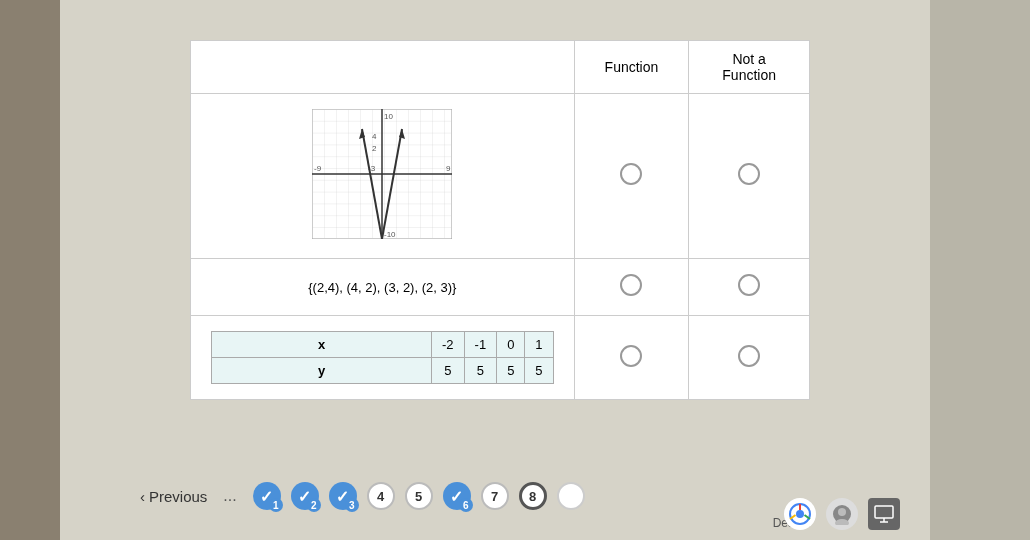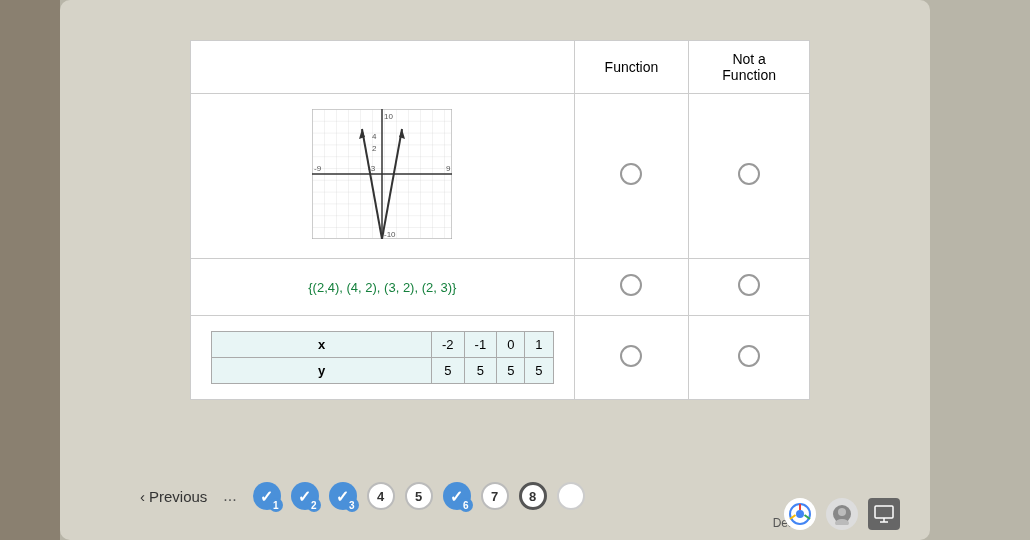--- a/index.html
+++ b/index.html
@@ -11,21 +11,20 @@
       font-family: Arial, sans-serif;
       position: relative;
     }
     .screen {
       position: absolute;
       left: 60px;
       top: 0;
       width: 870px;
       height: 540px;
       background: #d6d3c8;
-      border-radius: 10px;
     }
     .left-bar {
       position: absolute;
       left: 0;
       top: 0;
       width: 60px;
       height: 540px;
       background: #8a8070;
     }
     .content-area {
@@ -79,21 +78,21 @@
       position: relative;
     }
     .graph-svg {
       width: 140px;
       height: 130px;
     }
 
     
     .set-notation {
       font-size: 13px;
-      color: #15803d;
+      color: #000000;
     }
 
     
     .xy-table {
       border-collapse: collapse;
       font-size: 13px;
       margin: 0 auto;
     }
     .xy-table td {
       border: 1px solid #aaa;

